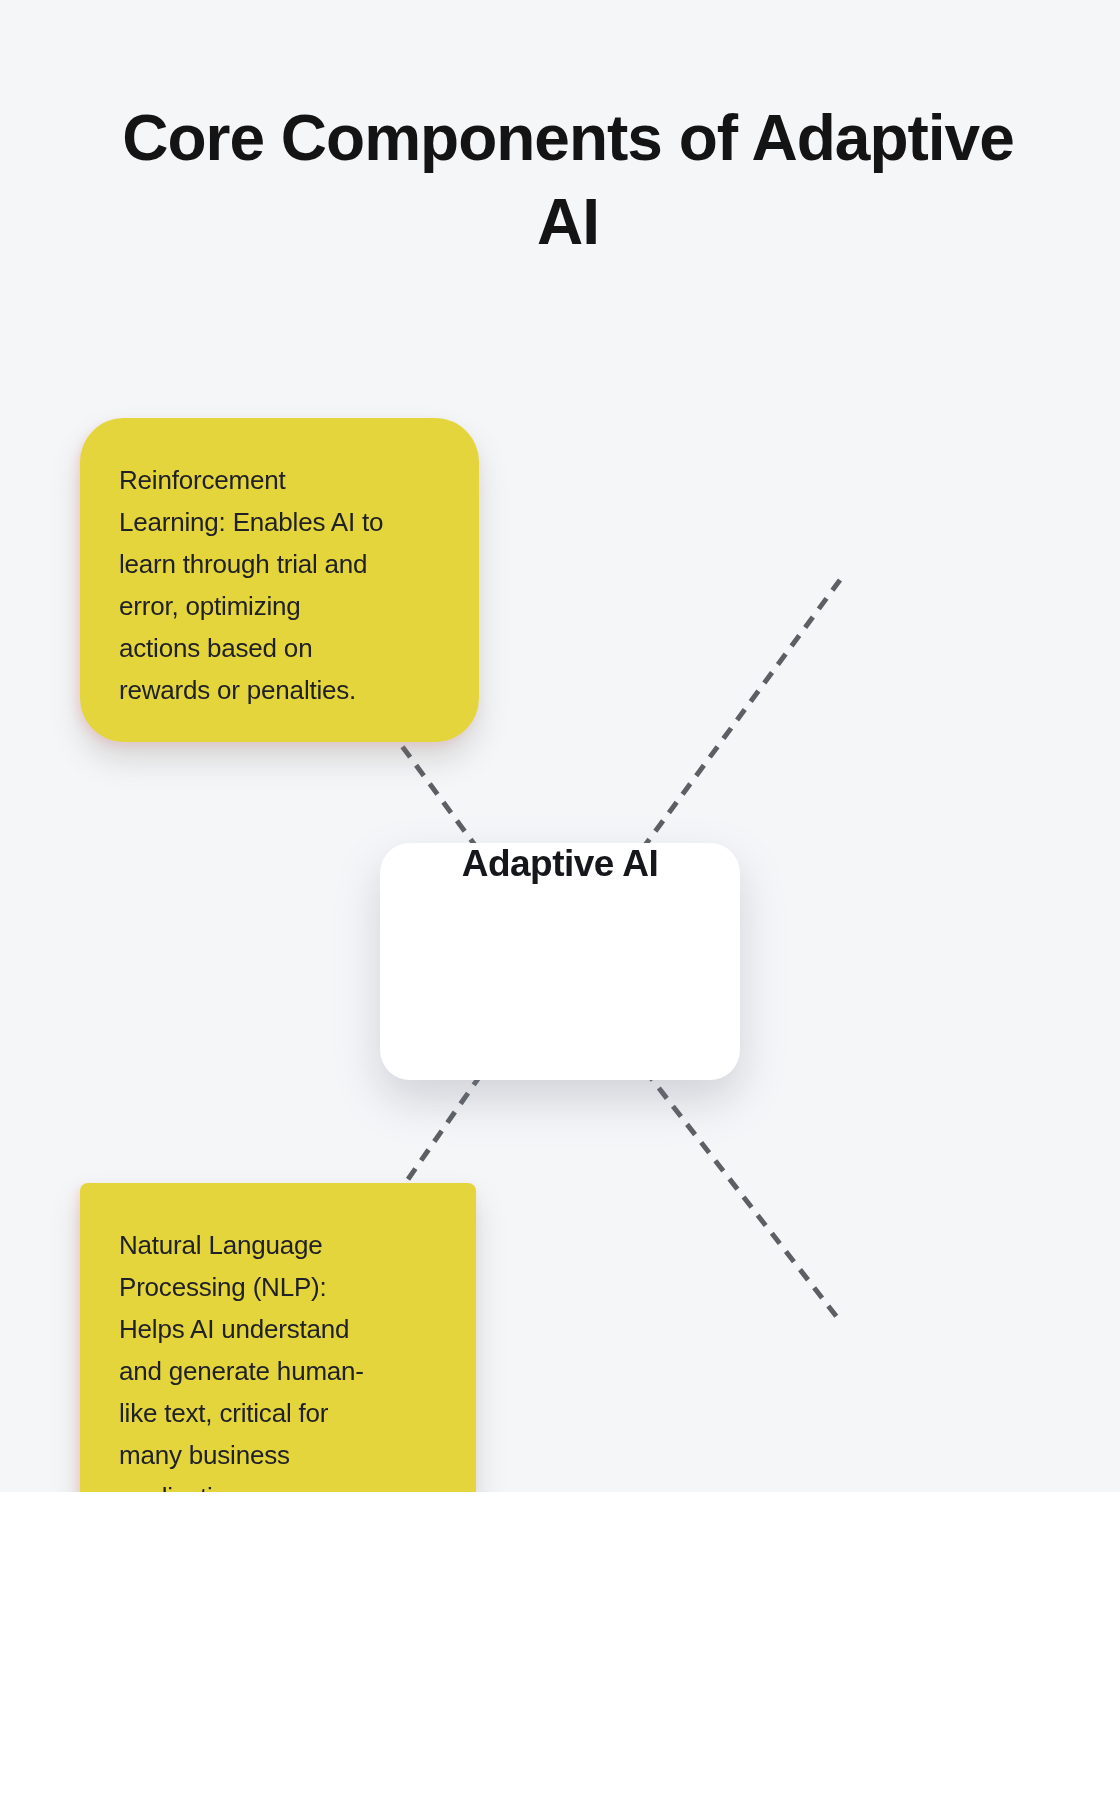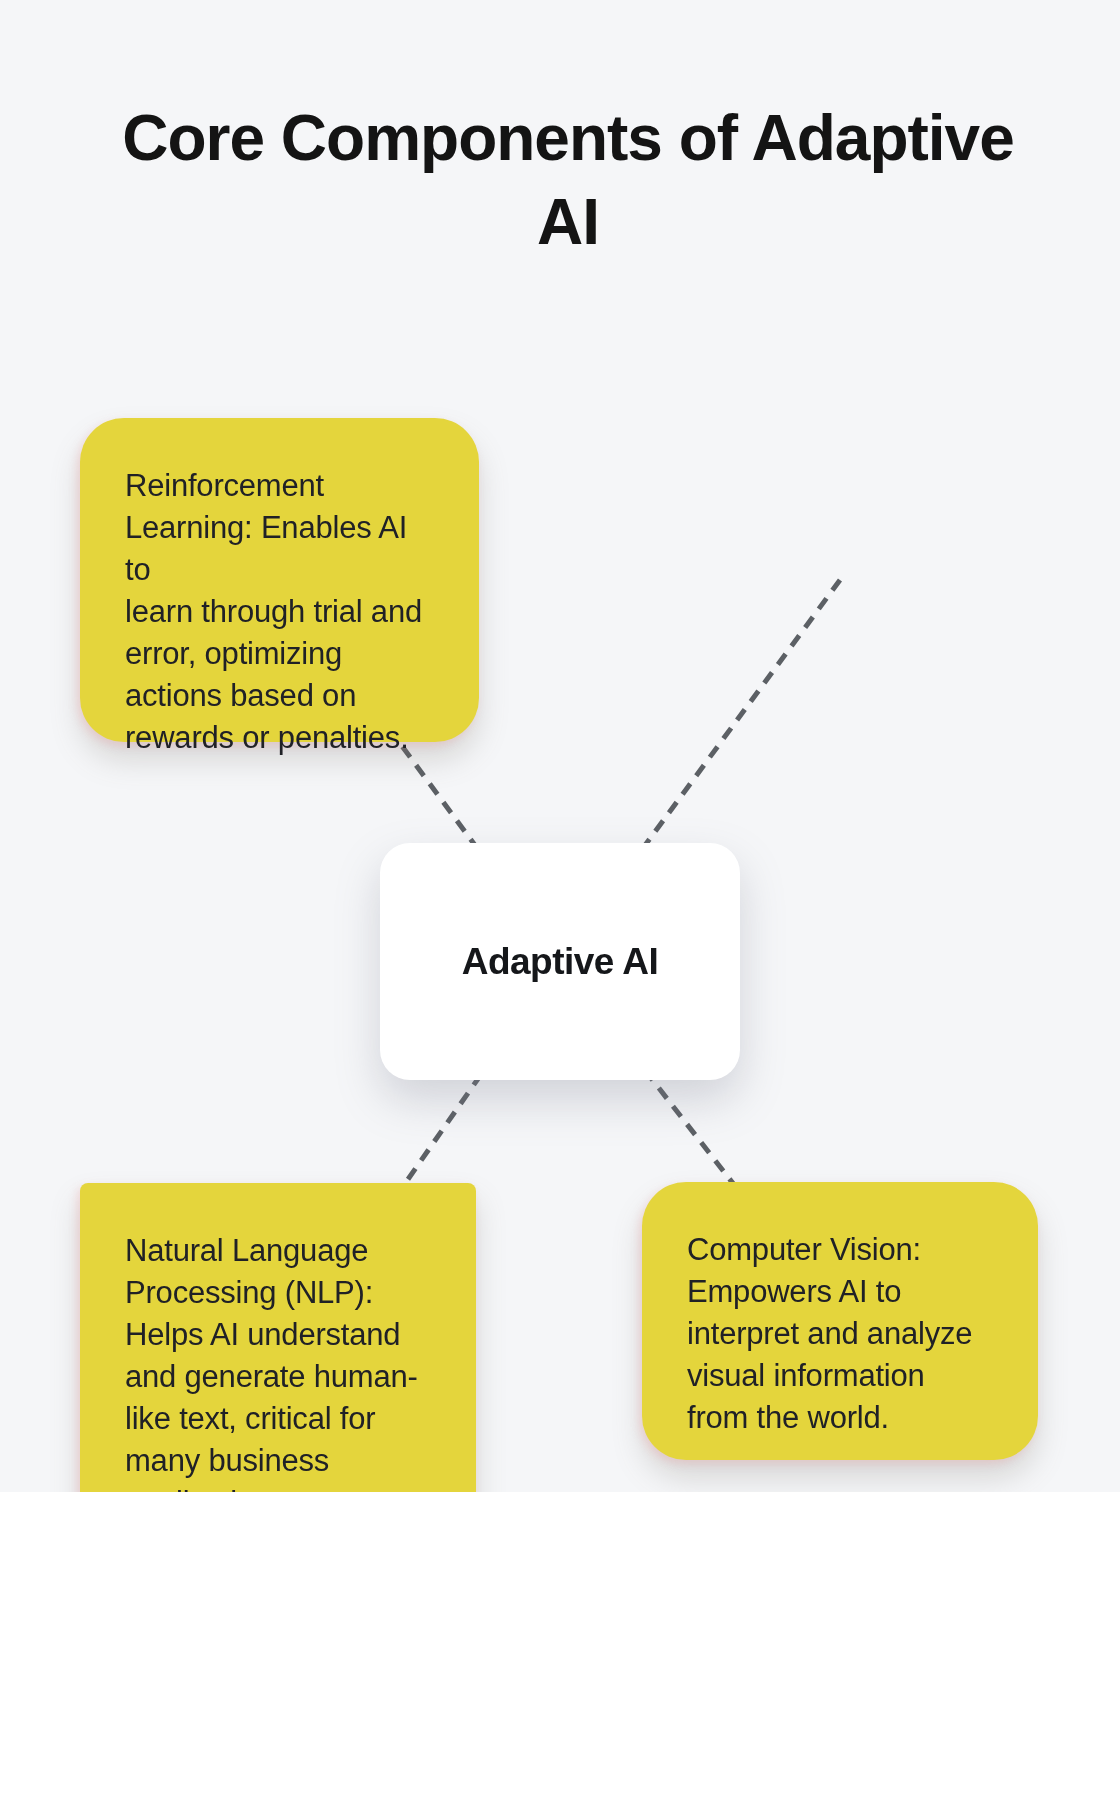--- a/index.html
+++ b/index.html
@@ -45,22 +45,22 @@
   .node {
     position: absolute;
     background: var(--node-bg, #e4d53c);
     border-radius: 44px;
     box-shadow: -3px 4px 9px rgba(238, 160, 160, 0.30),
                 0 18px 30px rgba(110, 105, 95, 0.22);
     box-sizing: border-box;
     padding: 32px 30px;
   }
   .node-text {
-    margin: 15px;
-    font-size: 31px;
+    margin: 9px;
+    font-size: 26px;
     line-height: 42px;
     letter-spacing: -0.2px;
     color: var(--node-text, #202126);
     white-space: pre-line;
   }
 
   .node-tl { left: 80px;  top: 418px;  width: 399px; height: 324px; }
   .node-tr { left: 641px; top: 418px;  width: 398px; height: 324px; }
   .node-bl { left: 80px;  top: 1183px; width: 396px; height: 365px; border-radius: 8px; }
   .node-br { left: 642px; top: 1182px; width: 396px; height: 278px; }
@@ -68,21 +68,21 @@
   .center-node {
     position: absolute;
     left: 380px;
     top: 843px;
     width: 360px;
     height: 237px;
     background: var(--center-bg, #ffffff);
     border-radius: 30px;
     box-shadow: 0 20px 44px rgba(125, 130, 145, 0.30);
     display: flex;
-    align-items: center;
+    align-items: flex-start;
     justify-content: center;
   }
   .center-label {
     font-size: 37px;
     font-weight: 700;
     letter-spacing: -0.5px;
     color: var(--center-text, #15171a);
   }
 
   .logo {
@@ -122,27 +122,20 @@
   <div class="node node-bl">
     <p class="node-text">Natural Language
 Processing (NLP):
 Helps AI understand
 and generate human-
 like text, critical for
 many business
 applications.</p>
   </div>
 
-  <div class="node node-br">
-    <p class="node-text">Computer Vision:
-Empowers AI to
-interpret and analyze
-visual information
-from the world.</p>
-  </div>
 
   <div class="center-node">
     <span class="center-label">Adaptive AI</span>
   </div>
 
   <div class="logo">
     <svg viewBox="-40 -40 80 80" xmlns="http://www.w3.org/2000/svg">
       <defs>
         <linearGradient id="goldg" gradientUnits="userSpaceOnUse" x1="-28" y1="30" x2="26" y2="-30">
           <stop offset="0" stop-color="#6e5e10"></stop>

